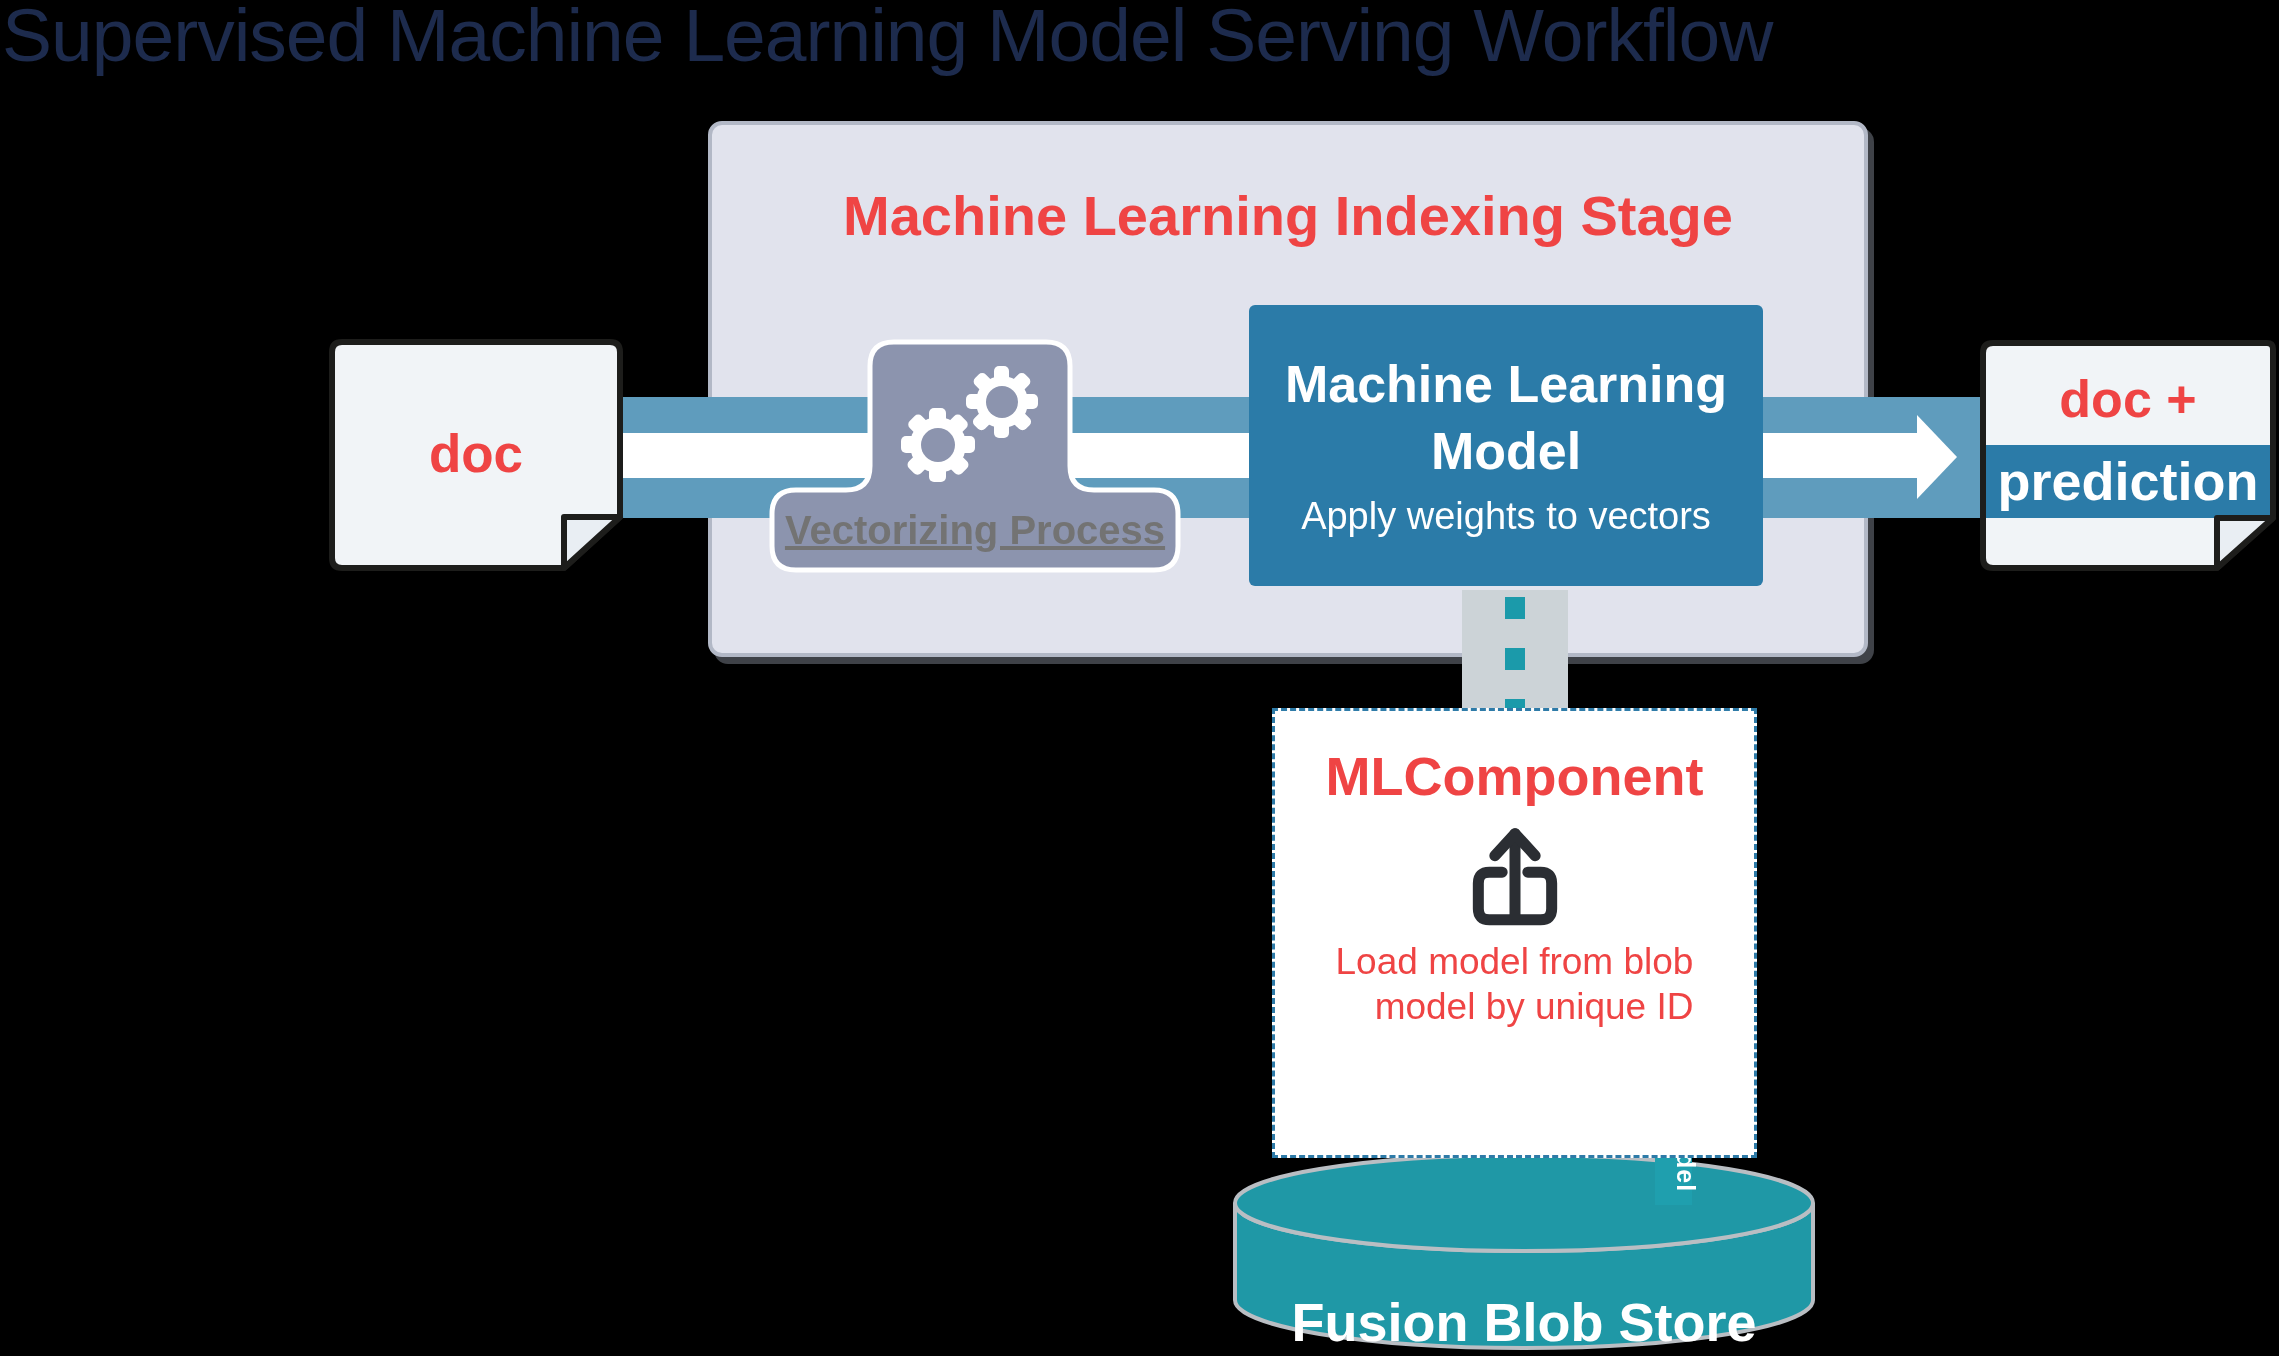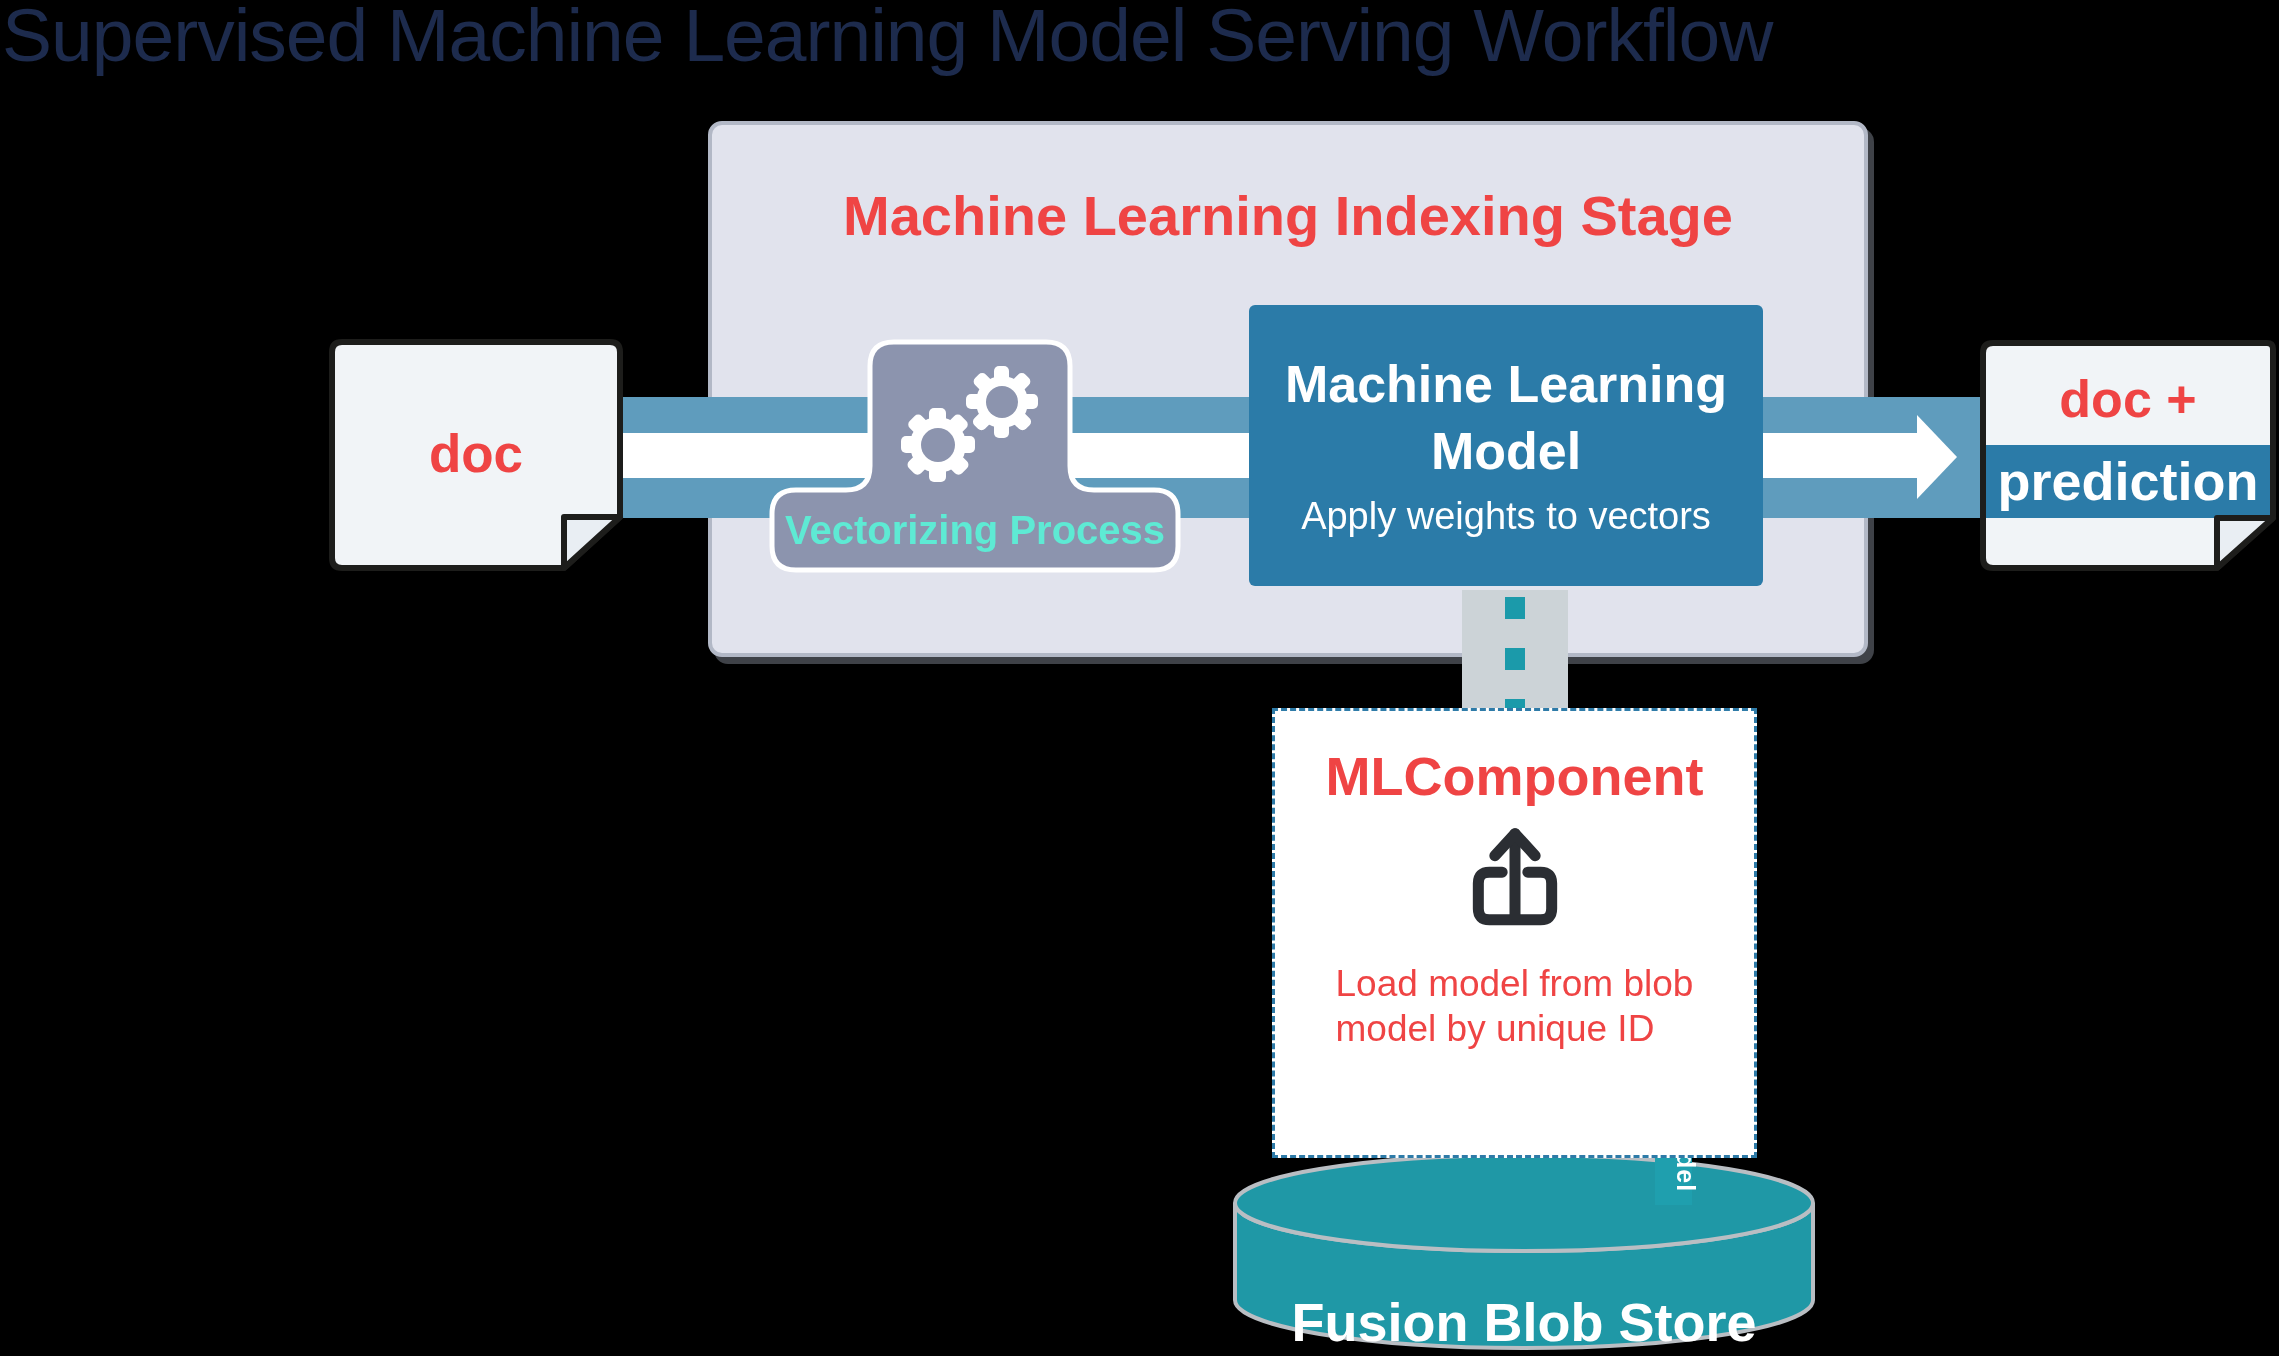--- a/index.html
+++ b/index.html
@@ -26,21 +26,21 @@
                   border-top:42px solid transparent;border-bottom:42px solid transparent;
                   border-left:40px solid #fff;}
 
   
   #doc-label{left:332px;top:424px;width:288px;font-size:53px;font-weight:bold;line-height:60px;}
   #doc-out-line1{left:1983px;top:371px;width:290px;font-size:52px;font-weight:bold;line-height:56px;}
   #doc-out-line2{left:1983px;top:452px;width:290px;font-size:54px;font-weight:bold;line-height:58px;color:#fff;}
 
   
   #vectorizing-label{left:772px;top:507px;width:406px;font-size:40px;font-weight:bold;
-                     line-height:47px;color:#5eead4;}
+                     line-height:47px;color:#737373;text-decoration:underline;}
 
   
   #ml-model-box{left:1249px;top:305px;width:514px;height:281px;background:#2b7ba8;
                 border-radius:6px;color:#fff;display:flex;flex-direction:column;
                 align-items:center;padding-top:46px;box-sizing:border-box;}
   #ml-model-box .t{font-size:52px;font-weight:bold;line-height:67px;text-align:center;}
   #ml-model-box .s{font-size:38px;margin-top:10px;text-align:left;}
 
   
   .gray-band{width:106px;left:1462px;background:#ccd3d7;}
@@ -49,21 +49,21 @@
   .dash-col{left:1505px;width:20px;
             background:repeating-linear-gradient(to bottom,#1b9aaa 0 22px,transparent 22px 51px);}
   #dash-col-1{top:597px;height:115px;}
   #dash-col-2{top:1080px;height:90px;}
 
   
   #ml-component-box{left:1272px;top:708px;width:485px;height:450px;background:#fff;
                     border:3px dashed #2e7ba8;box-sizing:border-box;display:flex;
                     flex-direction:column;align-items:center;padding-top:34px;}
   #ml-component-title{font-size:54px;font-weight:bold;line-height:62px;}
-  #ml-component-caption{font-size:37px;line-height:45px;text-align:left;margin-top:28px;}
+  #ml-component-caption{font-size:37px;line-height:45px;text-align:right;margin-top:6px;}
   #upload-icon-wrap{margin-top:12px;}
 
   
   #blob-label{left:1235px;top:1294px;width:578px;font-size:54px;font-weight:bold;
               line-height:56px;color:#fff;}
   #model-arrow-label{left:1646px;top:1106px;width:54px;height:96px;color:#fff;
                      font-size:25px;font-weight:bold;letter-spacing:1px;
                      writing-mode:vertical-rl;text-align:center;}
 </style>
 </head>

